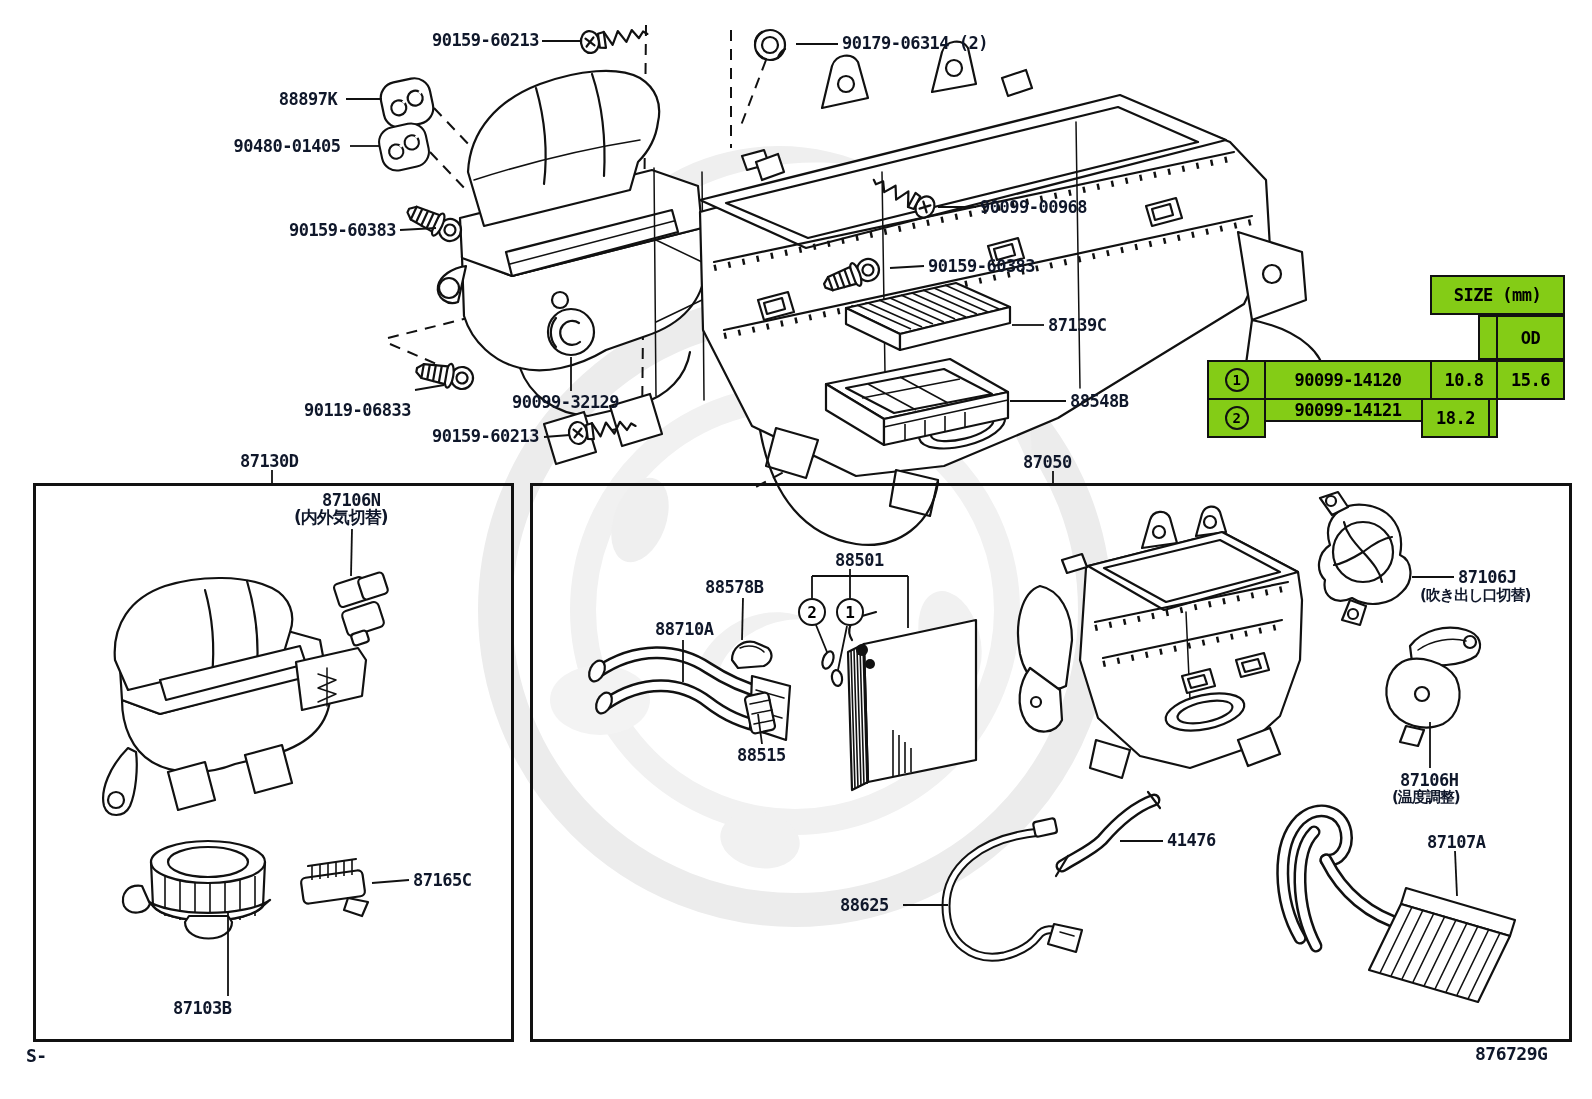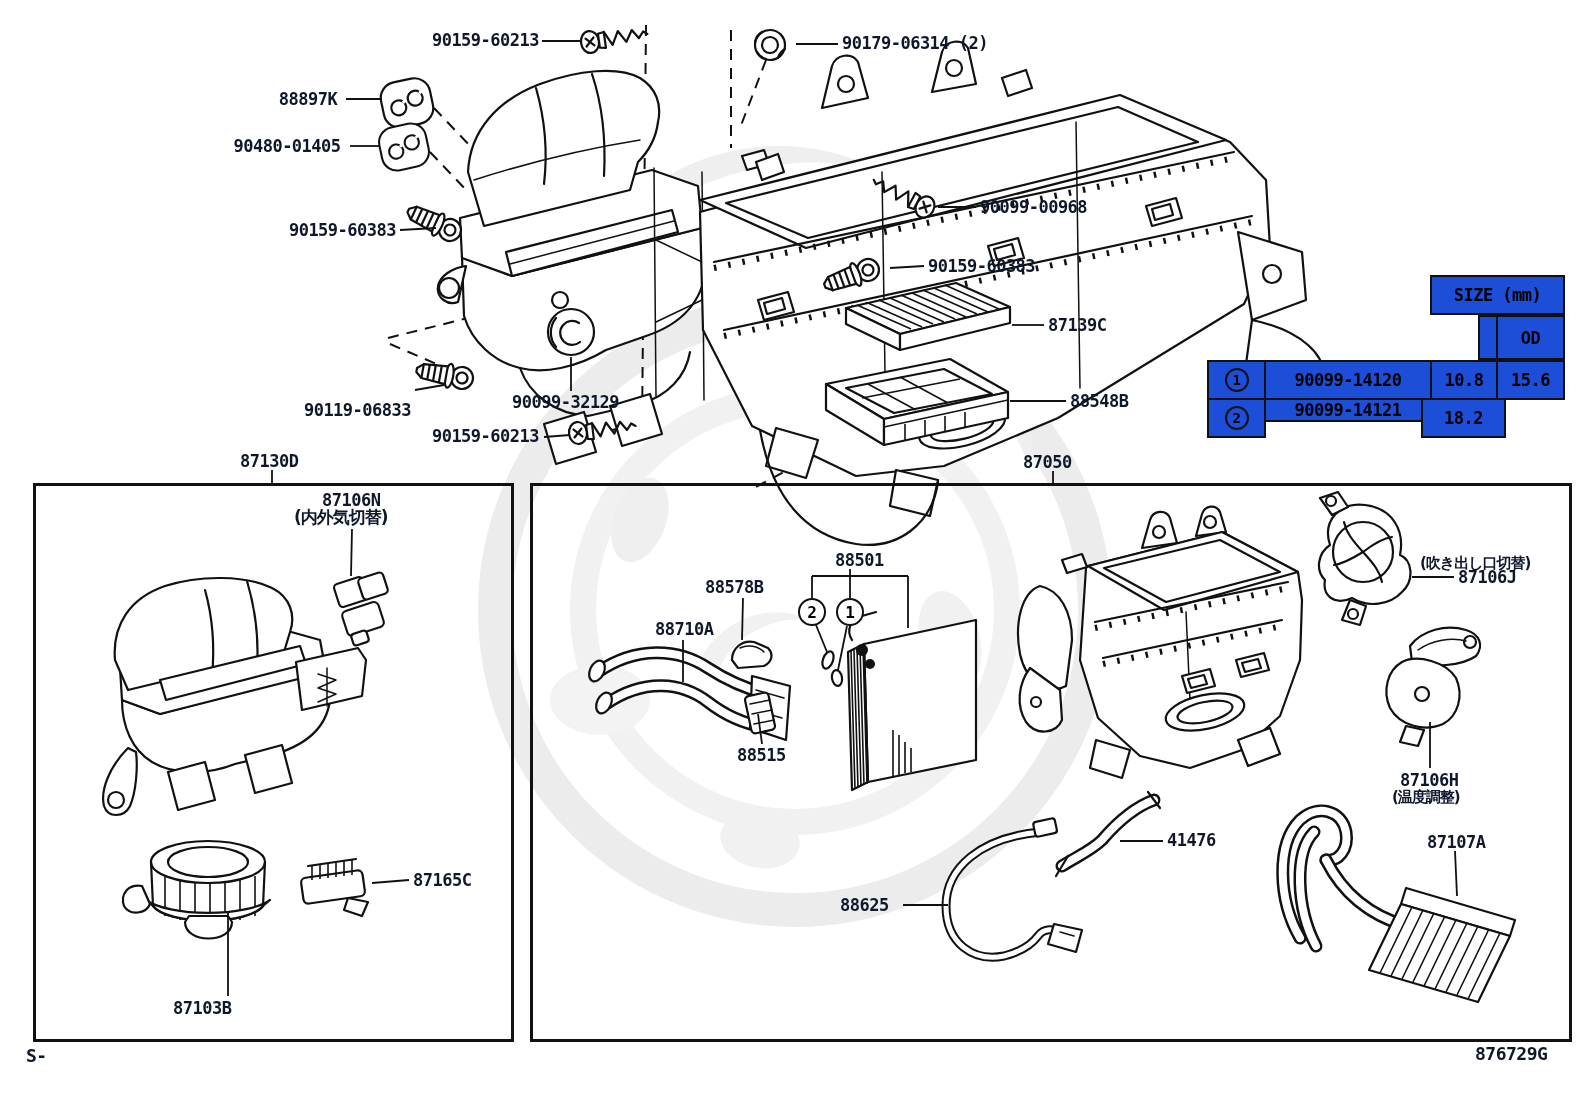--- a/index.html
+++ b/index.html
@@ -19,21 +19,21 @@
   .wireD{stroke:#111;stroke-width:9;fill:none;stroke-linecap:round;}
   .wireW{stroke:#fff;stroke-width:5;fill:none;stroke-linecap:round;}
   .hatch{stroke:#111;stroke-width:1.6;fill:none;}
   .lbl{position:absolute;font:bold 17px/1.06 "DejaVu Sans Mono",monospace;
        letter-spacing:-0.5px;color:#0f172a;white-space:nowrap;}
   .jp{font:bold 17px/1.05 "DejaVu Sans",sans-serif;letter-spacing:-1px;}
   .jps{font:bold 15px/1.05 "DejaVu Sans",sans-serif;letter-spacing:-1px;}
   .pbox{position:absolute;border:3px solid #111;}
   .cnum{position:absolute;width:28px;height:28px;border:2.5px solid #111;border-radius:50%;
         text-align:center;font:bold 16px/26px "DejaVu Sans Mono",monospace;color:#000;background:#fff;box-sizing:border-box;}
-  .tcell{position:absolute;box-sizing:border-box;border:1.2px solid #111;background:#1d4ed8;
+  .tcell{position:absolute;box-sizing:border-box;border:1.2px solid #111;background:#84cc16;
          display:flex;align-items:center;justify-content:center;
          font:bold 17px "DejaVu Sans Mono",monospace;letter-spacing:-0.5px;color:#000;}
   .tref{width:24px;height:24px;border:2px solid #111;border-radius:50%;
         font:bold 14px/21px "DejaVu Sans Mono",monospace;text-align:center;box-sizing:border-box;}
 </style>
 </head>
 <body>
 
 <div class="stage">
 
@@ -391,21 +391,21 @@
 <div class="lbl" style="left:322px;top:491px;">87106N</div>
 <div class="lbl jp" style="left:294px;top:509px;">(内外気切替)</div>
 <div class="lbl" style="left:413px;top:871px;">87165C</div>
 <div class="lbl" style="left:173px;top:999px;">87103B</div>
 
 <div class="lbl" style="left:835px;top:551px;">88501</div>
 <div class="lbl" style="left:705px;top:578px;">88578B</div>
 <div class="lbl" style="left:655px;top:620px;">88710A</div>
 <div class="lbl" style="left:737px;top:746px;">88515</div>
 <div class="lbl" style="left:1458px;top:568px;">87106J</div>
-<div class="lbl jps" style="left:1420px;top:556px;">(吹き出し口切替)</div>
+<div class="lbl jps" style="left:1420px;top:588px;">(吹き出し口切替)</div>
 <div class="lbl" style="left:1400px;top:771px;">87106H</div>
 <div class="lbl jps" style="left:1392px;top:790px;">(温度調整)</div>
 <div class="lbl" style="left:1427px;top:833px;">87107A</div>
 <div class="lbl" style="left:1167px;top:831px;">41476</div>
 <div class="lbl" style="left:840px;top:896px;">88625</div>
 
 <div class="cnum" style="left:798px;top:598px;">2</div>
 <div class="cnum" style="left:836px;top:598px;">1</div>
 
 <div>
@@ -418,19 +418,19 @@
   </div>
   <div class="tcell" style="left:1264px;top:360px;width:168px;height:40px;border-width:2px;">90099-14120</div>
   <div class="tcell" style="left:1430px;top:360px;width:68px;height:40px;border-width:2px;">10.8</div>
   <div class="tcell" style="left:1496px;top:360px;width:69px;height:40px;border-width:2px;">15.6</div>
 
   <div class="tcell" style="left:1207px;top:398px;width:59px;height:40px;border-width:2px;">
     <span class="tref">2</span>
   </div>
   <div class="tcell" style="left:1264px;top:398px;width:168px;height:24px;border-width:2px;">90099-14121</div>
   <div class="tcell" style="left:1430px;top:398px;width:68px;height:40px;border-width:2px;">11.4</div>
-  <div class="tcell" style="left:1421px;top:398px;width:85px;height:40px;border-width:2px;">18.2</div>
+  <div class="tcell" style="left:1421px;top:398px;width:69px;height:40px;border-width:2px;">18.2</div>
 </div>
 
 <div class="lbl" style="left:26px;top:1046px;font-size:18px;">S-</div>
 <div class="lbl" style="left:1475px;top:1044px;font-size:18px;">876729G</div>
 
 </div>
 
 </body></html>

